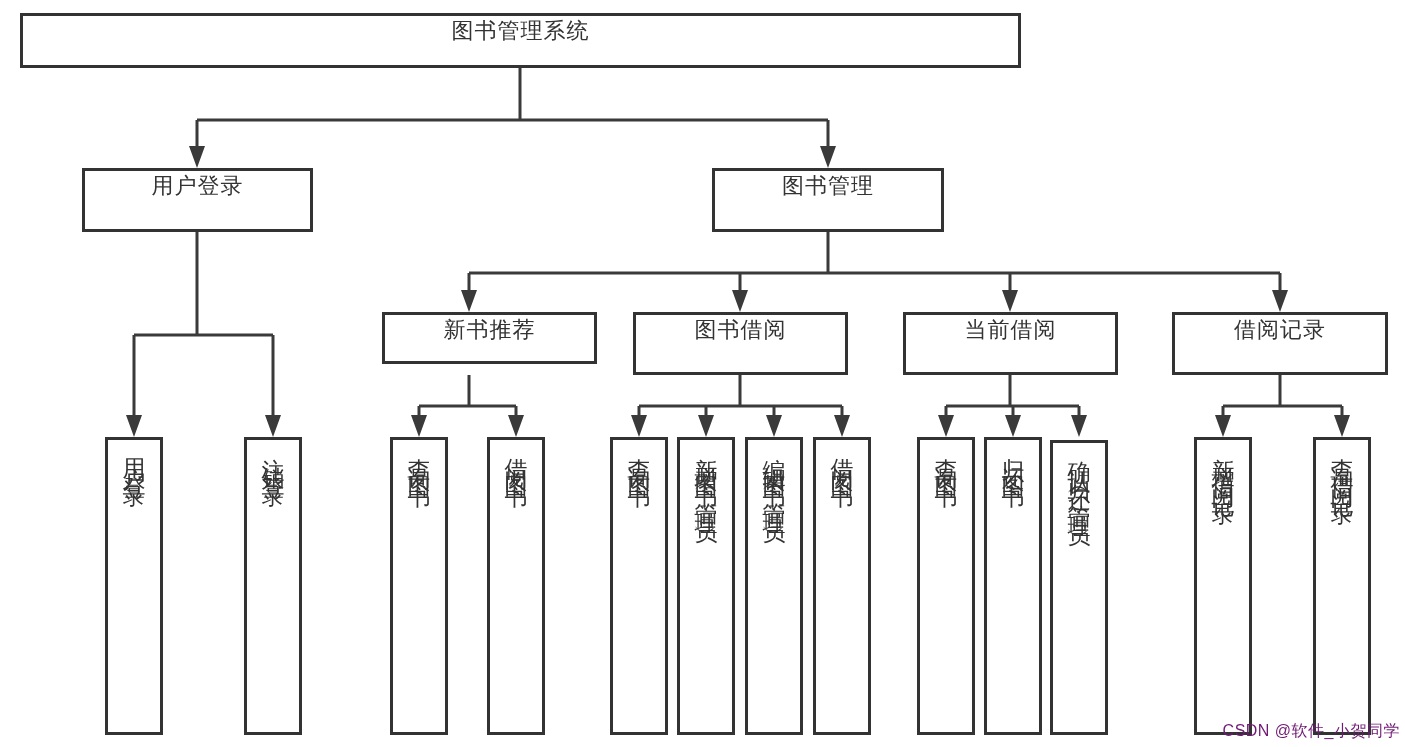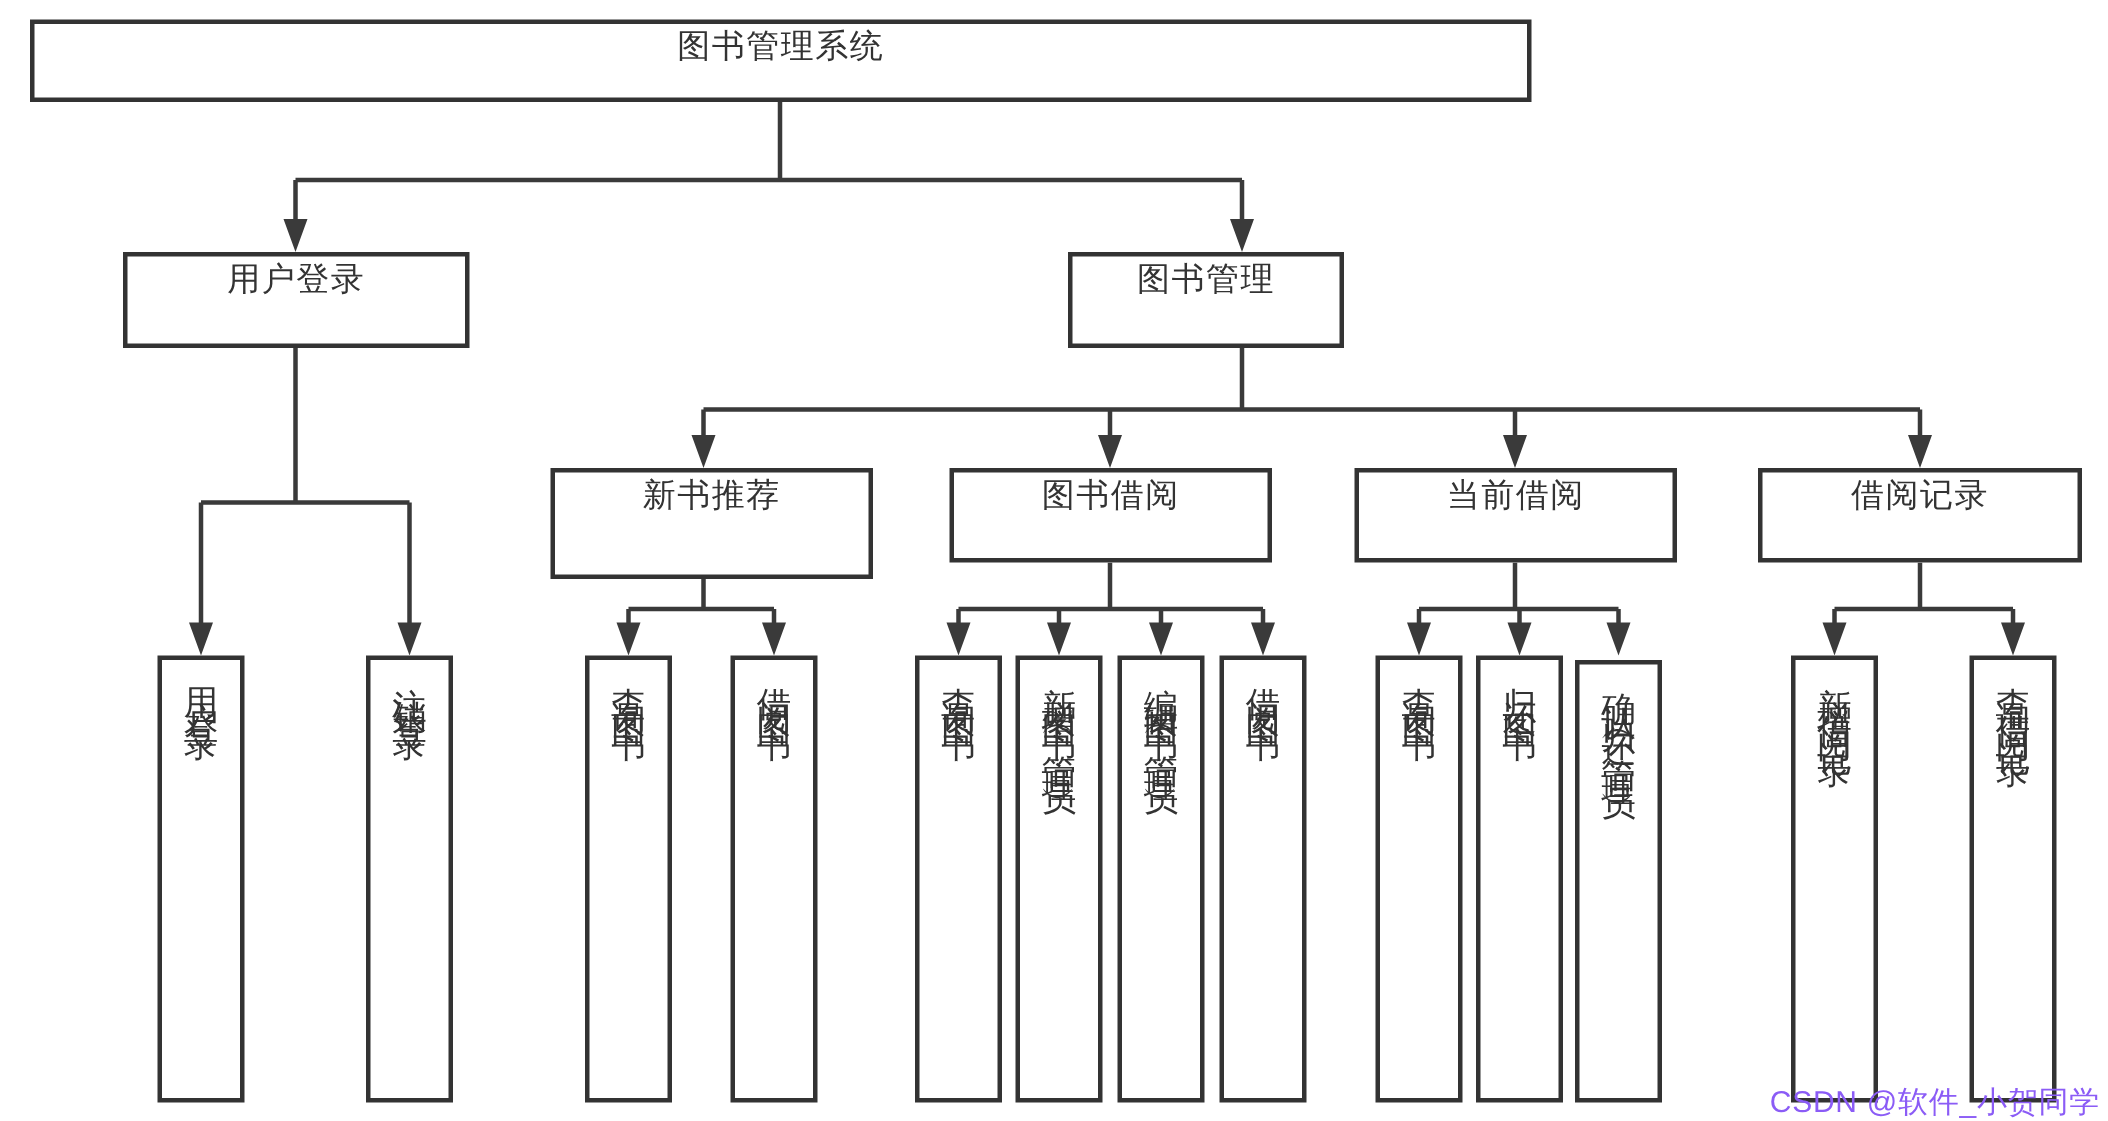--- a/index.html
+++ b/index.html
@@ -32,22 +32,22 @@
     text-orientation:mixed;
     font-size:23px;
     letter-spacing:9px;
     color:#333333;
     line-height:1;
   }
   .watermark{
     position:absolute;
     top:721px;
     right:5px;
-    font-size:20px;
-    color:#8b5cf6;
+    font-size:16px;
+    color:#701a75;
     letter-spacing:0.5px;
     white-space:nowrap;
     z-index:5;
   }
 </style>
 </head>
 <body>
 
 <div class="stage">
 
@@ -71,25 +71,25 @@
              M1334,415 L1350,415 L1342,437 Z" fill="#3a3a3a" stroke="none"></path>
   </svg>
 
   <div class="box h" style="left:20px;top:13px;width:1001px;height:55px">
     <span>图书管理系统</span>
   </div>
 
   <div class="box h" style="left:82px;top:168px;width:231px;height:64px">
     <span>用户登录</span>
   </div>
-  <div class="box h" style="left:712px;top:168px;width:184px;height:64px">
+  <div class="box h" style="left:712px;top:168px;width:232px;height:64px">
     <span>图书管理</span>
   </div>
 
-  <div class="box h" style="left:367px;top:312px;width:215px;height:74px">
+  <div class="box h" style="left:382px;top:312px;width:215px;height:52px">
     <span>新书推荐</span>
   </div>
   <div class="box h" style="left:903px;top:312px;width:215px;height:63px">
     <span>当前借阅</span>
   </div>
   <div class="box h" style="left:633px;top:312px;width:215px;height:63px">
     <span>图书借阅</span>
   </div>
   <div class="box h" style="left:1172px;top:312px;width:216px;height:63px">
     <span>借阅记录</span>

